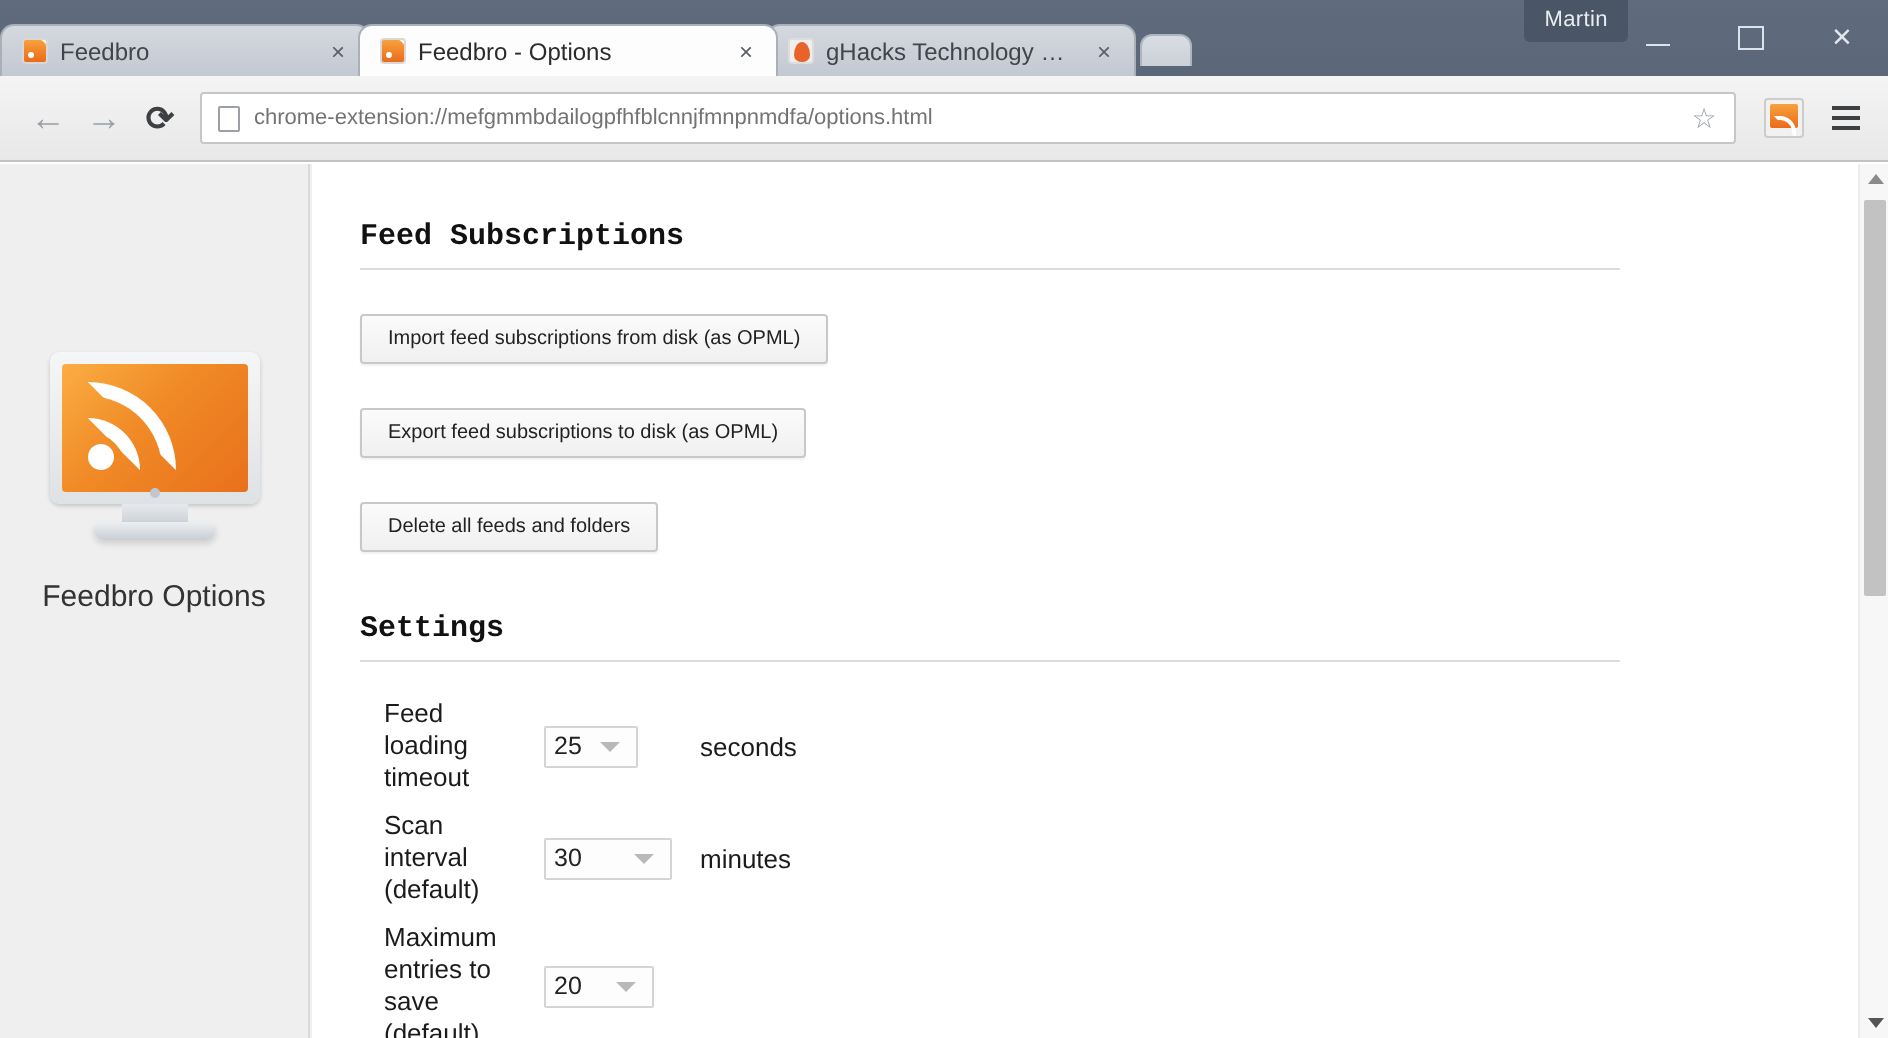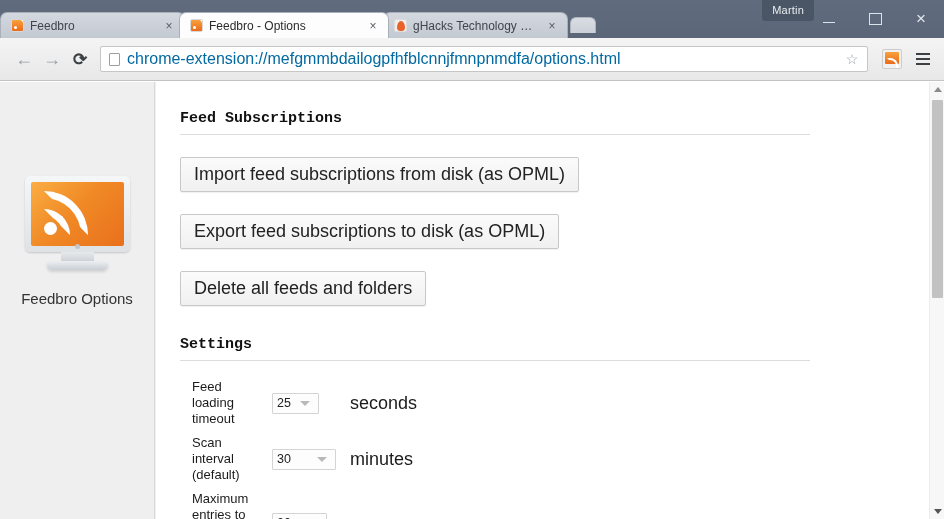--- a/index.html
+++ b/index.html
@@ -100,21 +100,21 @@
   .navbtn.reload { color:#3c4043; font-size:17px; font-weight:bold; }
   .omnibox {
     flex:1; height:26px; margin:0 6px 0 6px;
     background:#fff; border:1px solid #c6c6c6; border-radius:2px;
     display:flex; align-items:center; padding:0 6px;
   }
   .page-icon {
     width:11px; height:13px; border:1px solid #9aa0a6; border-radius:1px;
     margin:0 7px 0 2px; background:#fff; position:relative; flex:0 0 11px;
   }
-  .url { font-size:16px; color:#0369a1; white-space:nowrap; overflow:hidden; flex:1; }
+  .url { font-size:11px; color:#737373; white-space:nowrap; overflow:hidden; flex:1; }
   .star { width:18px; color:#9aa0a6; font-size:14px; text-align:center; }
   .ext-icon {
     width:20px; height:20px; margin-left:8px; border-radius:2px;
     background:#f1f1f1; border:1px solid #ccc; position:relative; overflow:hidden; flex:0 0 20px;
   }
   .ext-icon::before {
     content:""; position:absolute; left:2px; top:2px; right:2px; height:12px;
     background:linear-gradient(#f8a13c,#ea6b1a); border-radius:1px;
   }
   .ext-icon::after {
@@ -187,36 +187,36 @@
   h2.section {
     font-size:15px; font-weight:bold; color:#111;
     padding-bottom:7px; margin-bottom:0;
     border-bottom:1px solid #dcdcdc;
     width:630px;
     font-family:Liberation Mono, monospace;
   }
   .btnrow { margin-top:22px; }
   .opt-btn {
     font-family:"Liberation Sans", sans-serif;
-    font-size:18px; color:#222;
+    font-size:10px; color:#222;
     background:linear-gradient(#fbfbfb,#f0f0f0);
     border:1px solid #c8c8c8; border-radius:2px;
     padding:6px 13px;
     display:inline-block;
     box-shadow:0 1px 1px rgba(0,0,0,.06);
   }
   .settings-head { margin-top:30px; }
   .settings-table { margin-top:14px; border-collapse:collapse; }
   .settings-table td { padding:0; vertical-align:middle; }
   .lbl {
     font-size:13px; color:#1b1b1b; line-height:16px;
     width:92px; padding:4px 22px 4px 12px !important;
   }
   .ctl { padding:4px 8px 4px 0 !important; }
-  .unit { font-size:18px; color:#1b1b1b; padding-left:6px !important; }
+  .unit { font-size:13px; color:#1b1b1b; padding-left:6px !important; }
   select.mini {
     font-family:"Liberation Sans", sans-serif;
     font-size:12.5px; color:#222;
     border:1px solid #d4d4d4; border-radius:1px;
     background:#fdfdfd;
     padding:2px 2px 2px 4px;
     -webkit-appearance:none; appearance:none;
     height:21px;
   }
   .selwrap { position:relative; display:inline-block; }

